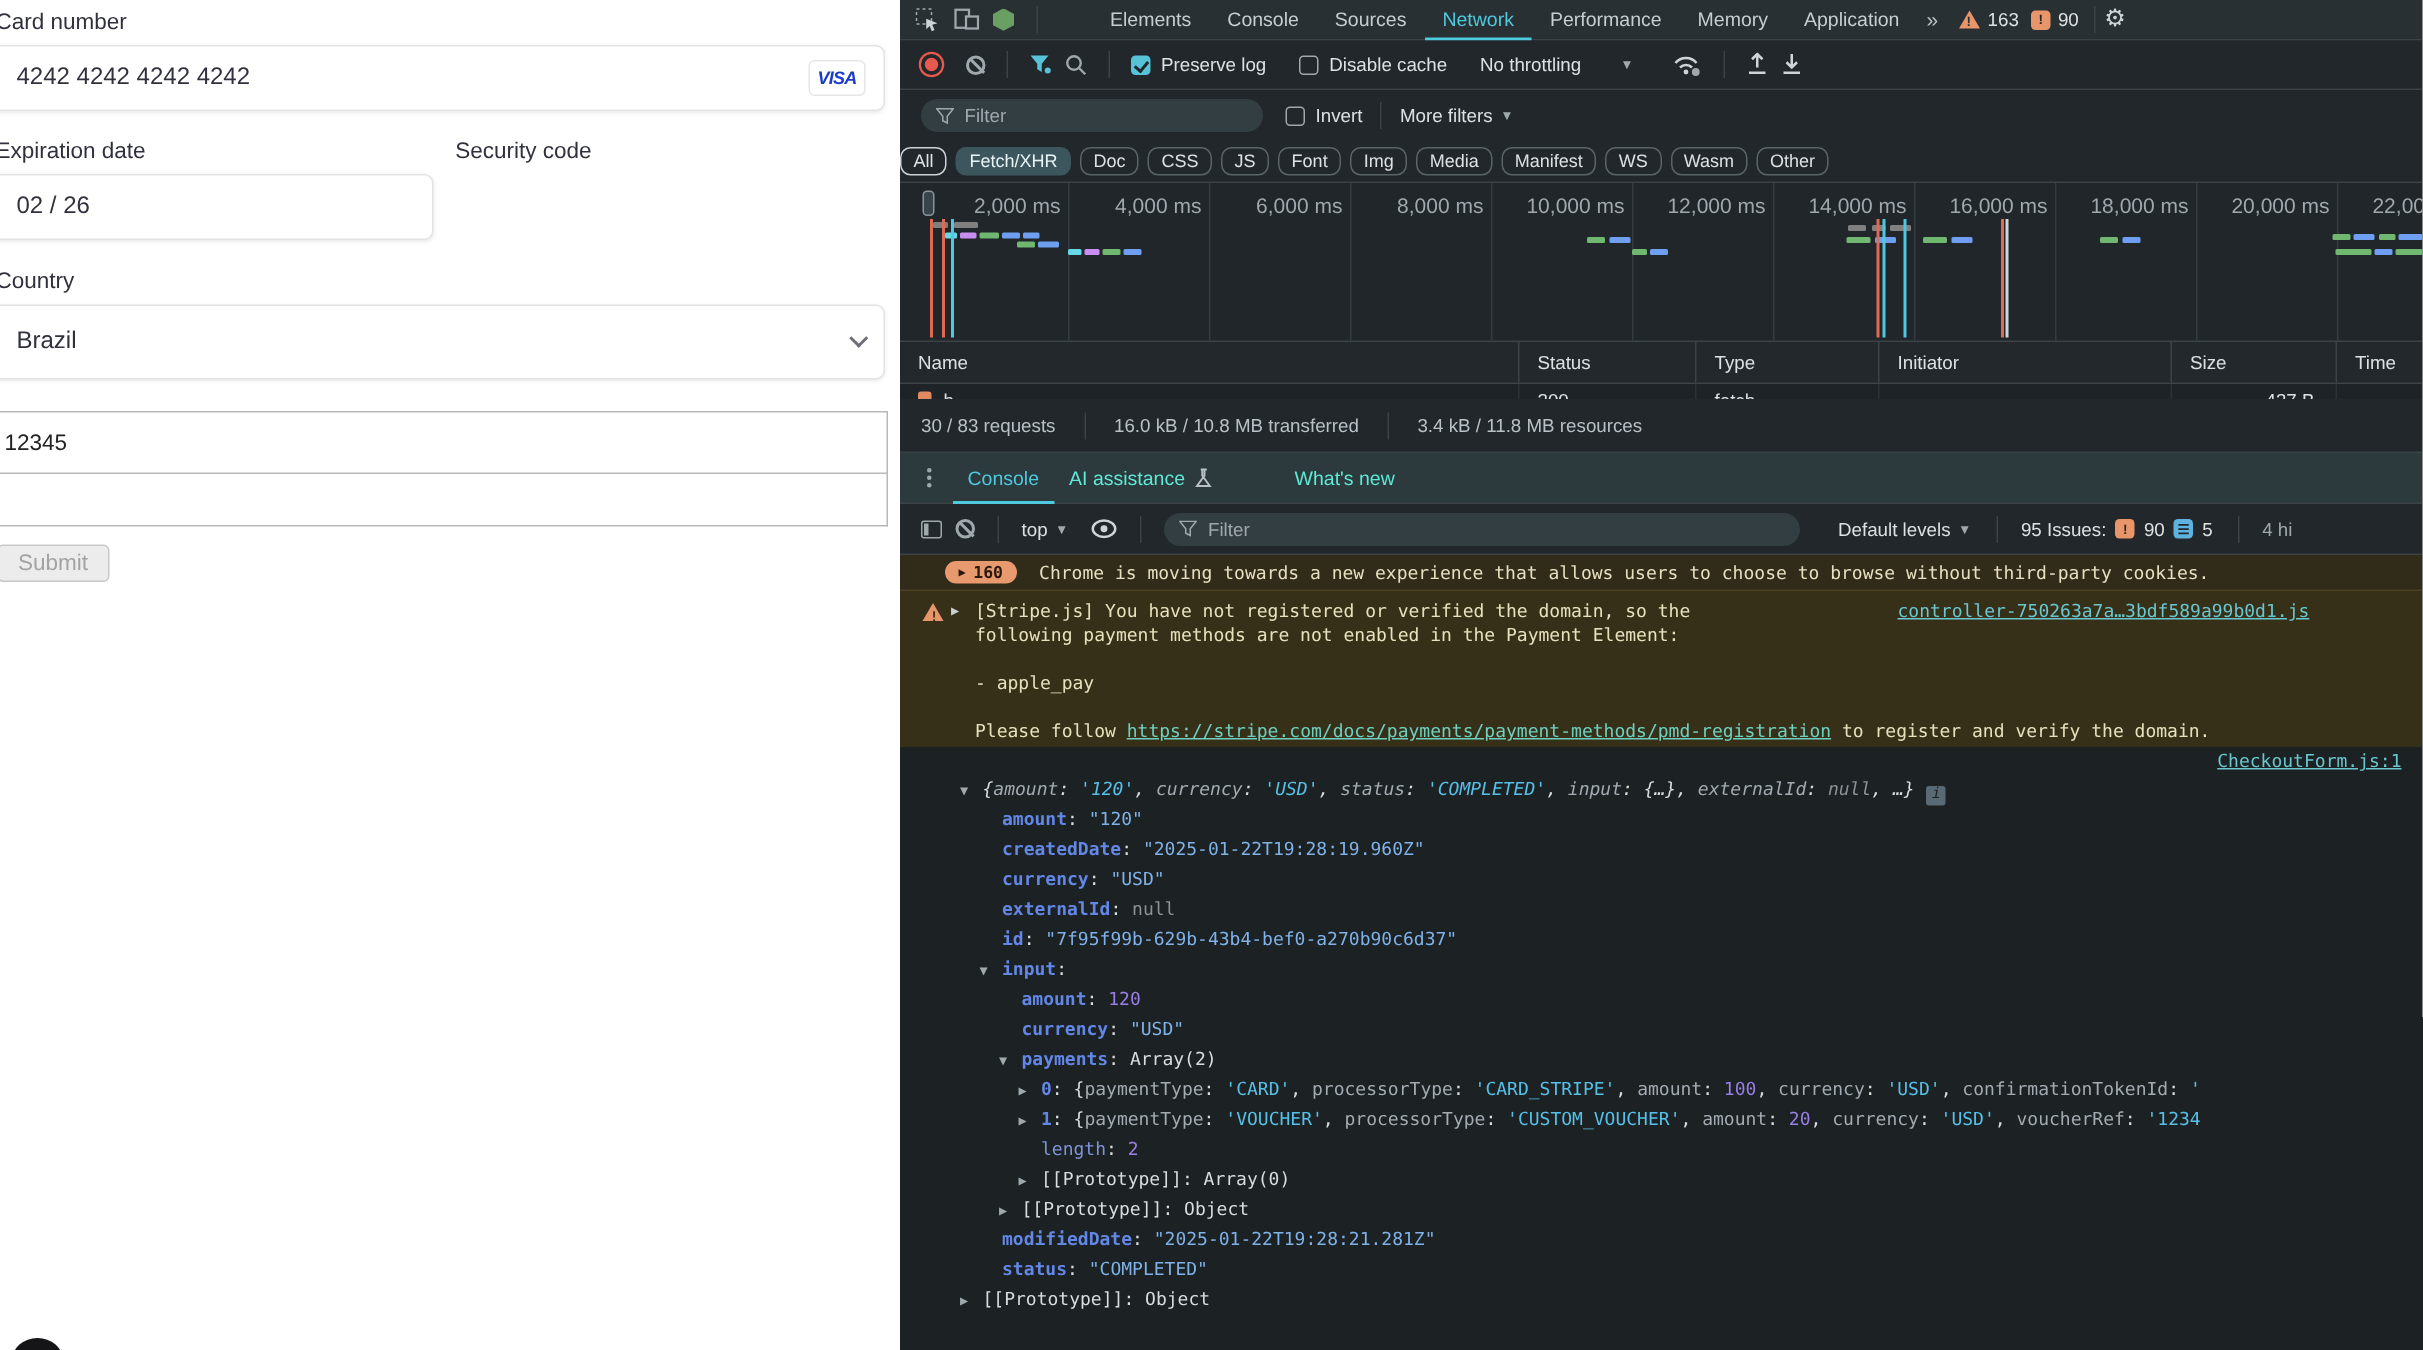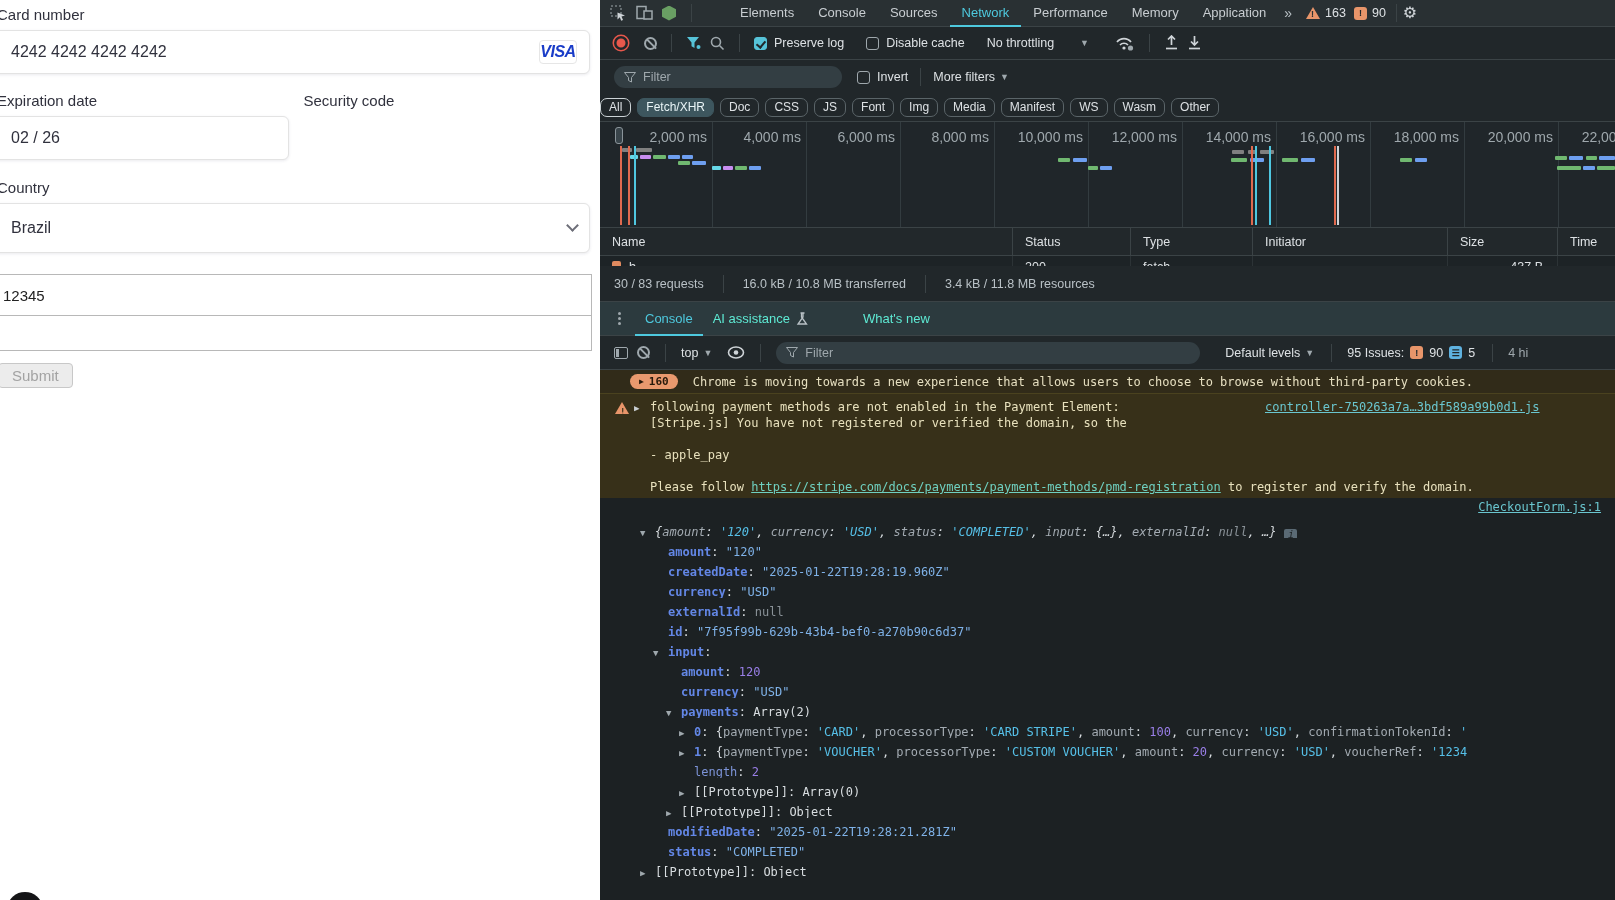--- a/index.html
+++ b/index.html
@@ -11,21 +11,21 @@
   .left-pane { position:absolute; left:0; top:0; width:600px; height:900px; background:#fff; }
   .form { padding:6px 10px 0 0; color:#30313d; }
   .flabel { font-size:15px; color:#30313d; margin:0 0 7px -3px; }
   .sfield { margin-left:-8px; height:44px; background:#fff; border:1px solid #e3e3e3;
     border-radius:6px; box-shadow:0 1px 3px rgba(50,50,93,.1); display:flex; align-items:center;
     padding:0 12px 0 18px; font-size:16px; color:#30313d; }
   .row2 { display:flex; gap:13px; margin-top:18px; }
   .row2 .col { flex:1; }
   .visa-badge { margin-left:auto; width:38px; height:24px; border:1px solid #e6e6e6; border-radius:4px;
     display:flex; align-items:center; justify-content:center; background:#fff;
-    color:#1a3cc8; font-weight:bold; font-style:italic; font-size:16px; letter-spacing:-.5px; }
+    color:#1a3cc8; font-weight:bold; font-style:italic; font-size:12px; letter-spacing:-.5px; }
   .cvc-ico { margin-left:auto; position:relative; width:30px; height:20px; }
   .cvc-card { position:absolute; left:0; top:3px; width:24px; height:16px; background:#e6e6e6; border-radius:2px; }
   .cvc-card::after { content:""; position:absolute; left:0; top:4px; width:24px; height:4px; background:#f7f7f7; }
   .cvc-dot { position:absolute; right:0; top:0; width:14px; height:14px; border-radius:50%;
     background:#4f525e; color:#fff; font-size:6px; display:flex; align-items:center; justify-content:center; }
   .select-chevron { margin-left:auto; width:9px; height:9px; border-right:2px solid #6d6e78;
     border-bottom:2px solid #6d6e78; transform:rotate(45deg); margin-top:-5px; }
   .country { height:50px; margin-top:0; }
   .plain-input { margin-left:-8px; width:600px; border:1px solid #b8b8b8; background:#fff;
     font-size:15px; color:#222; padding:0 0 0 10px; display:flex; align-items:center; }
@@ -130,21 +130,21 @@
   .cwarn .wline { white-space:nowrap; height:16px; }
   .cwarn .warn-tri { position:absolute; left:15px; top:8px; }
   .cwarn .warn-tri::after { color:#373019; }
   .cwarn .expander { position:absolute; left:34px; top:6px; color:#c9cfd3; font-size:9px; }
   .ctl-link { position:absolute; left:665px; top:5px; }
   a.dlink { color:#6ac6cf; text-decoration:underline; cursor:pointer; white-space:nowrap; }
   a.dlink.stripe { color:#6fd0c0; }
   .srcrow { position:relative; height:20px; }
   .srcrow a { position:absolute; right:14px; top:2px; }
 
-  .trerow { height:20px; line-height:28px; white-space:nowrap; overflow:hidden; color:#d8dde0; }
+  .trerow { height:20px; line-height:16px; white-space:nowrap; overflow:hidden; color:#d8dde0; }
   .trerow .arr { display:inline-block; width:15px; color:#9fa8ad; font-size:9px; }
   .trerow.italic .sg { font-style:italic; }
   .sg.k { color:#6387e6; font-weight:bold; } .sg.kd { color:#7d94d8; }
   .sg.s { color:#7fb2e8; } .sg.n { color:#9a7fe8; } .sg.u { color:#8a9298; }
   .sg.w { color:#d8dde0; } .sg.p { color:#d8dde0; }
   .sg.pk { color:#a3abb2; } .sg.ps { color:#56c0e8; } .sg.pn { color:#9a7fe8; } .sg.pu { color:#8a9298; }
   .info-ico { display:inline-flex; width:13px; height:13px; margin-left:8px; border-radius:2px; background:#5a6a74;
     color:#1c2123; font-size:10px; font-style:italic; align-items:center; justify-content:center; vertical-align:-2px; }
 
   svg { display:block; }
@@ -472,22 +472,22 @@
         <span class="grp-pill">
           <span class="tri">▶</span>
           <span>160</span>
         </span>
         <span class="gtext">Chrome is moving towards a new experience that allows users to choose to browse without third-party cookies.</span>
       </div>
 
       <div class="cwarn">
         <span class="warn-tri"></span>
         <span class="expander">▶</span>
+        <div class="wline">[Stripe.js] You have not registered or verified the domain, so the</div>
         <div class="wline">following payment methods are not enabled in the Payment Element:</div>
-        <div class="wline">[Stripe.js] You have not registered or verified the domain, so the</div>
         <div class="wline"></div>
         <div class="wline">- apple_pay</div>
         <div class="wline"></div>
         <div class="wline">
           <span>Please follow </span><a class="dlink stripe">https://stripe.com/docs/payments/payment-methods/pmd-registration</a><span> to register and verify the domain.</span>
         </div>
         <a class="dlink ctl-link">controller-750263a7a…3bdf589a99b0d1.js</a>
       </div>
 
       <div class="srcrow">

